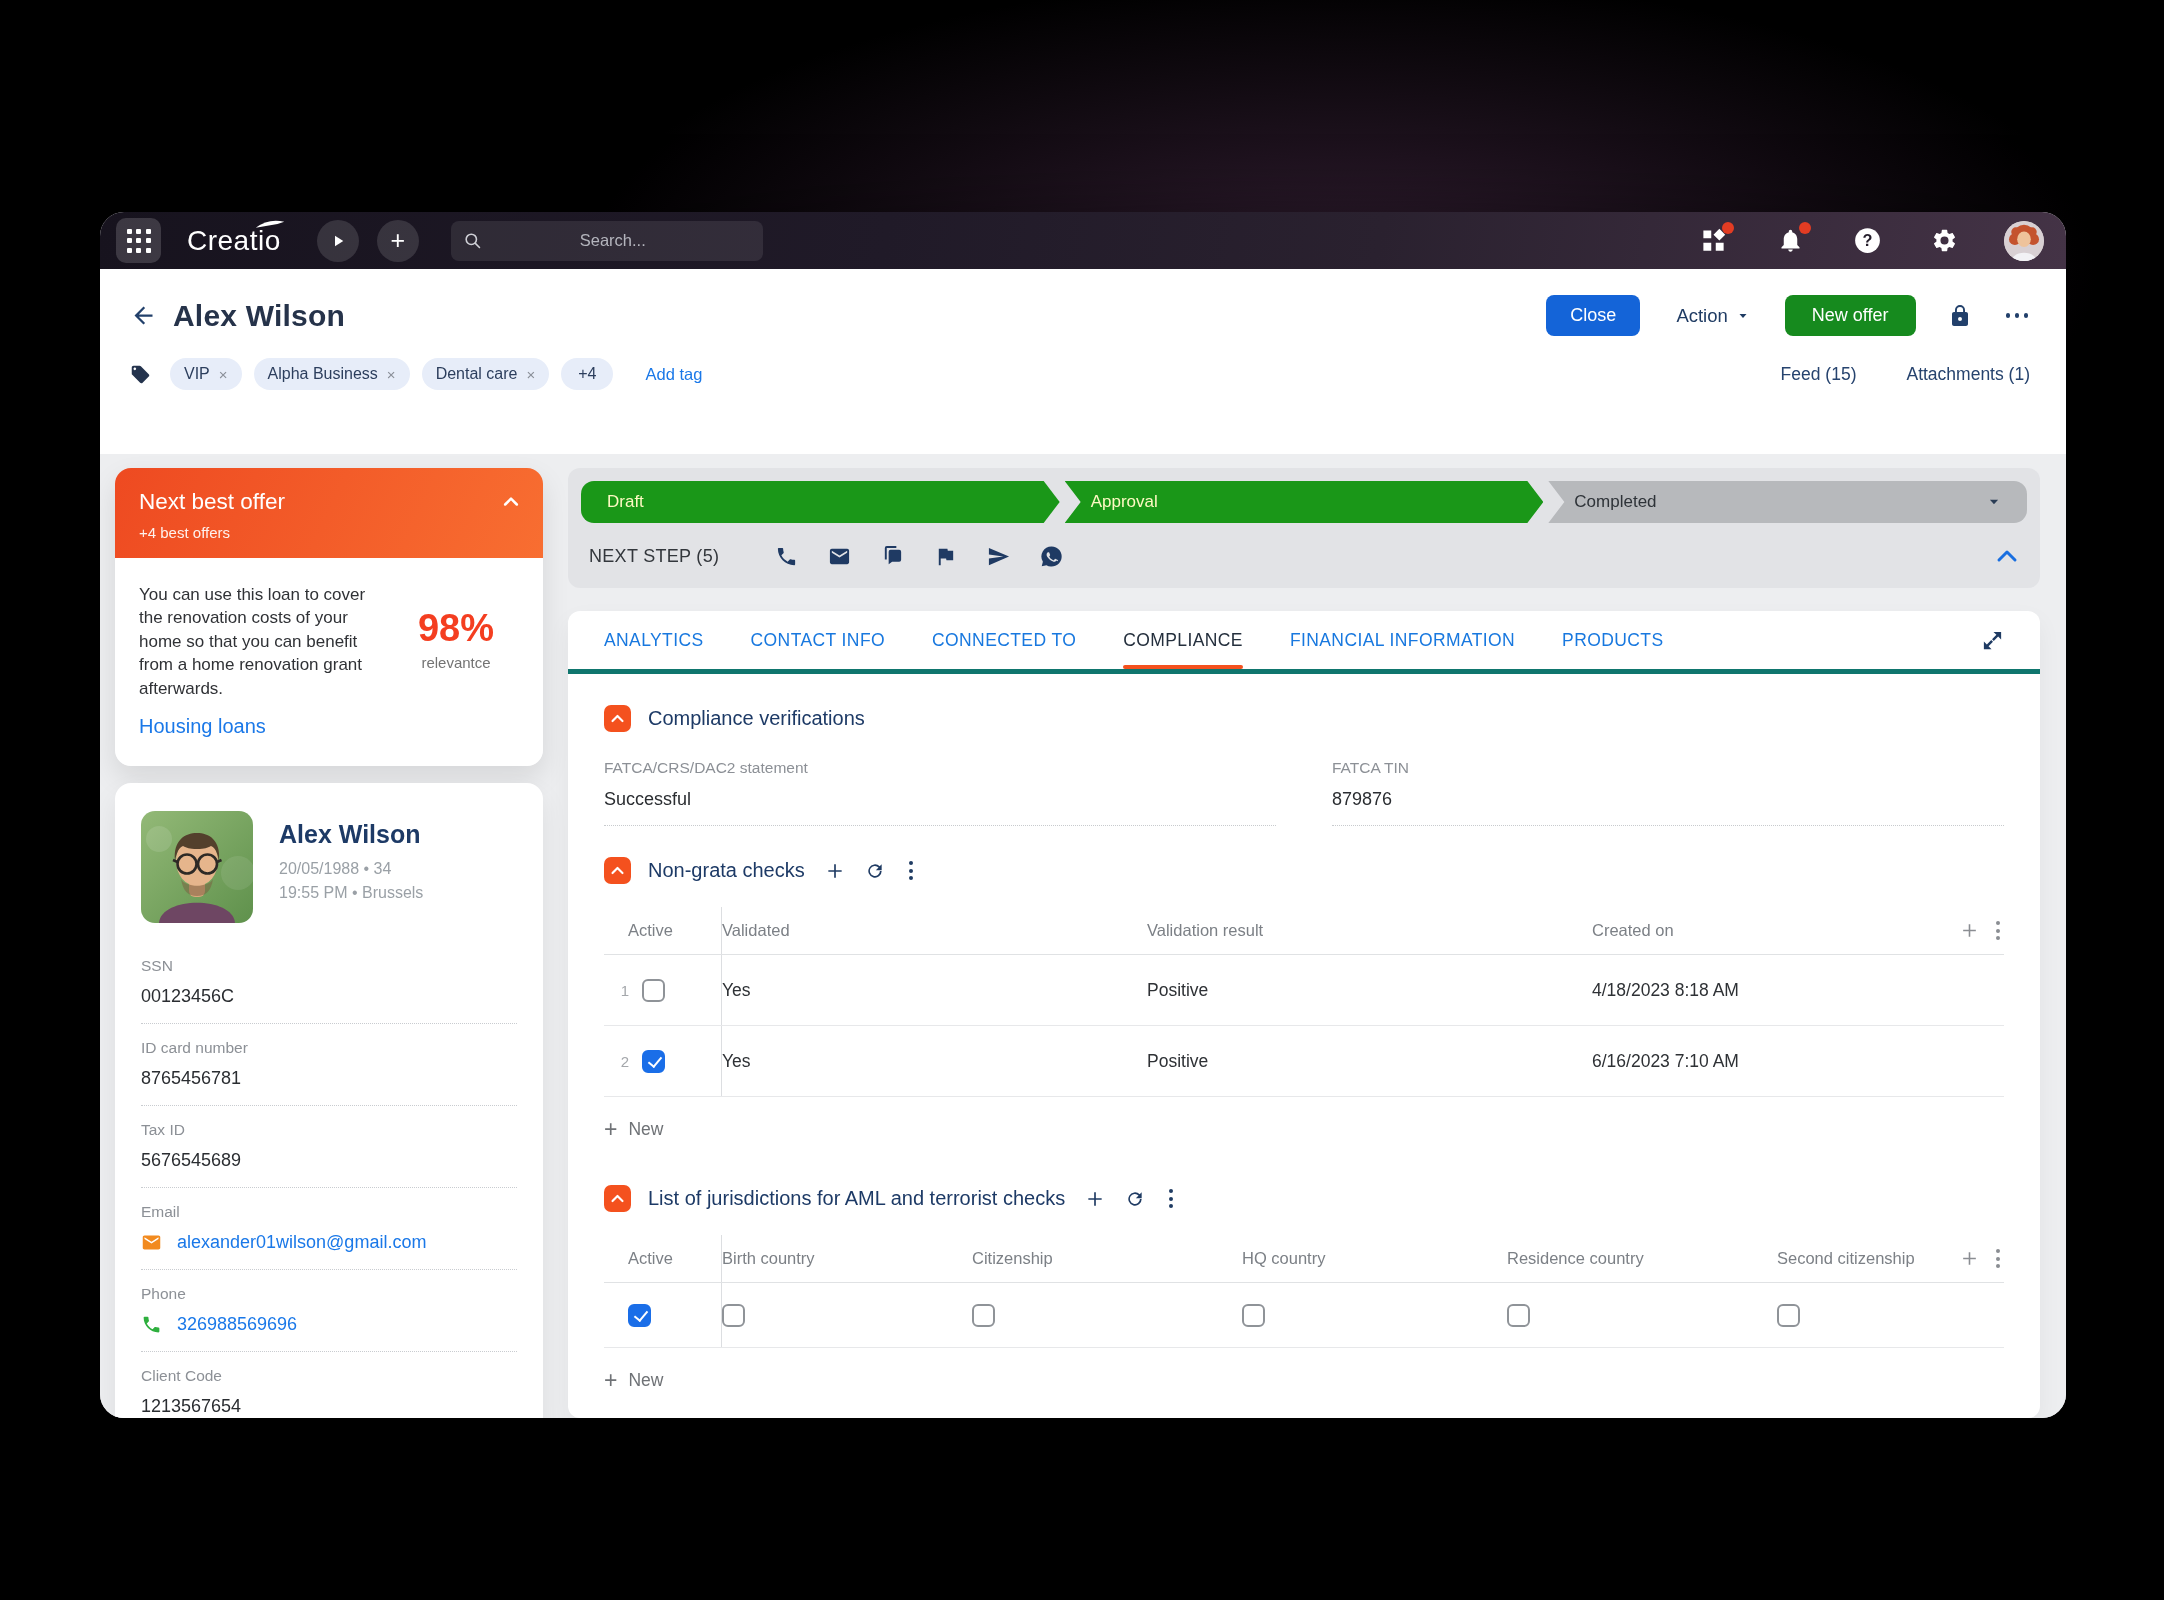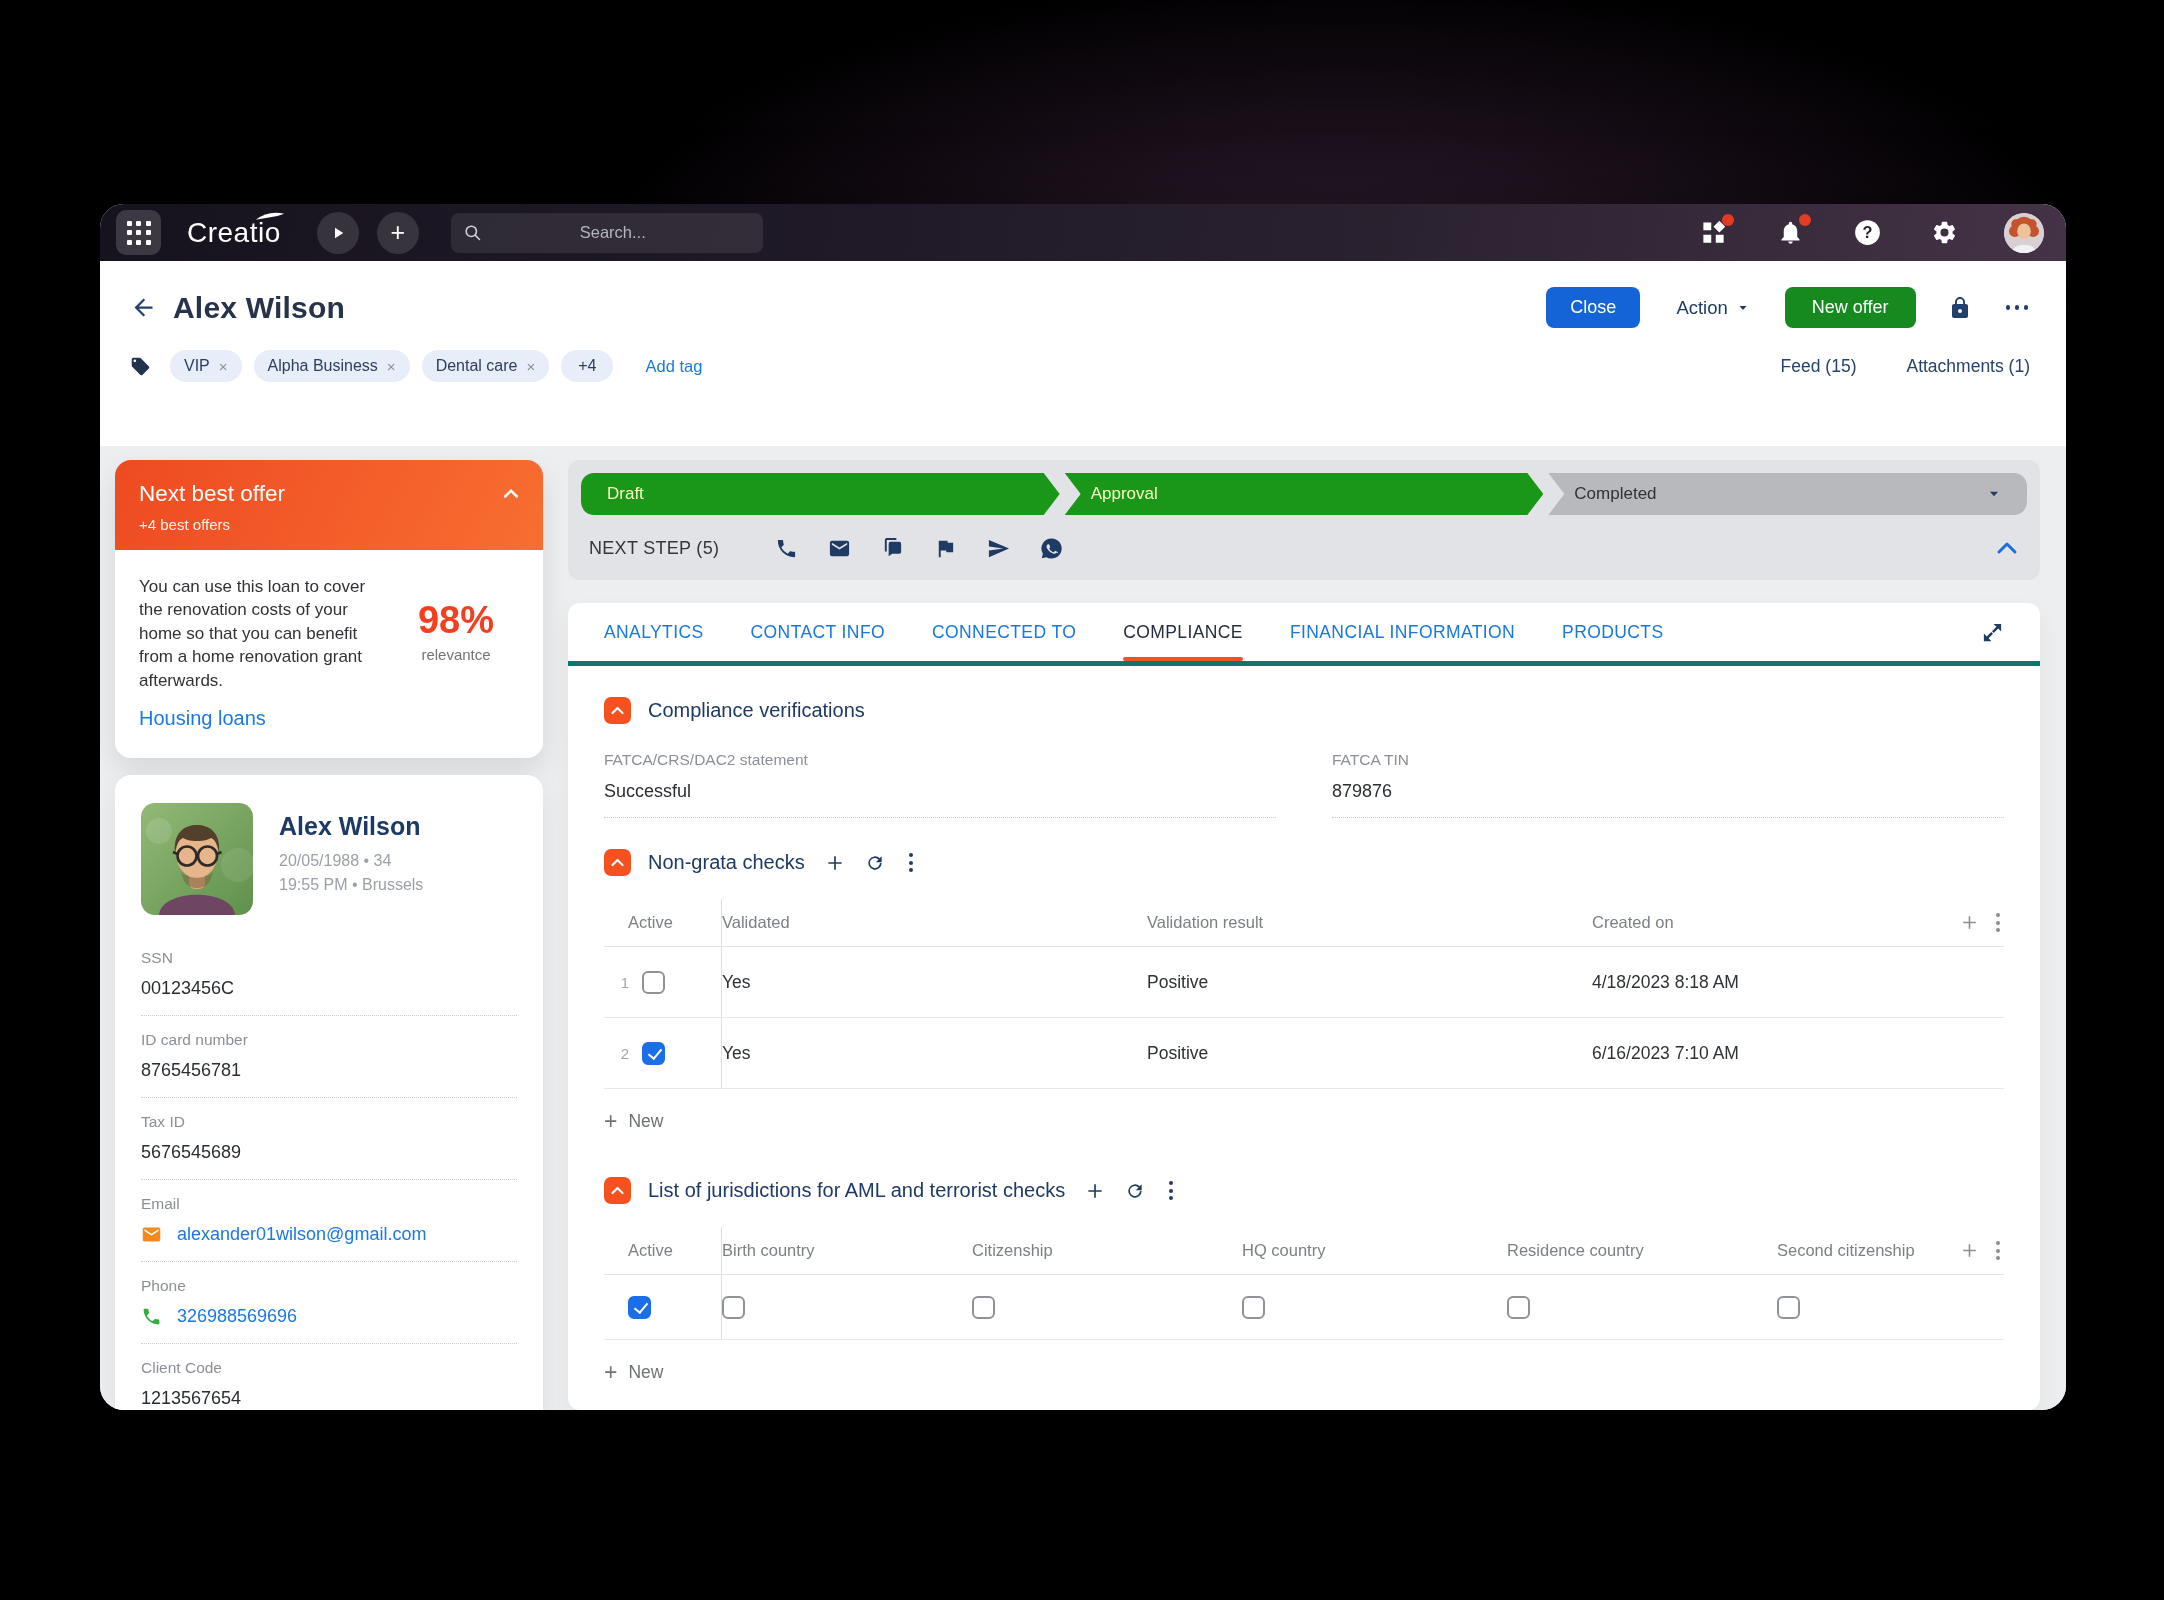--- a/index.html
+++ b/index.html
@@ -1,21 +1,21 @@
 <!DOCTYPE html>
 <html><head>
 <meta charset="utf-8">
 <style>
   * { margin:0; padding:0; box-sizing:border-box; }
   html,body { width:2164px; height:1600px; background:#000; font-family:"Liberation Sans","DejaVu Sans",sans-serif; overflow:hidden; }
   body { position:relative; }
   .glow { position:absolute; left:0; top:0; width:2164px; height:900px;
     background:radial-gradient(1100px 420px at 62% 30%, rgba(110,66,110,.45), rgba(0,0,0,0) 70%); }
 
-  .window { position:absolute; left:100px; top:204px; width:1966px; height:1206px;
+  .window { position:absolute; left:100px; top:212px; width:1966px; height:1206px;
     border-radius:24px; overflow:hidden; background:#edeef0; box-shadow:0 30px 90px rgba(0,0,0,.75);
     display:flex; flex-direction:column; }
 
   
   .topbar { height:57px; flex:none; display:flex; align-items:center; padding:0 22px 0 16px;
     background:linear-gradient(100deg,#17131e 0%, #201a28 40%, #2a212f 65%, #443346 100%); }
   .apps-btn { width:45px; height:45px; border-radius:10px; background:rgba(255,255,255,.16);
     display:grid; grid-template-columns:repeat(3,5px); grid-template-rows:repeat(3,5px); gap:4.5px;
     align-content:center; justify-content:center; cursor:pointer; }
   .apps-btn span { background:#fff; border-radius:1px; }

